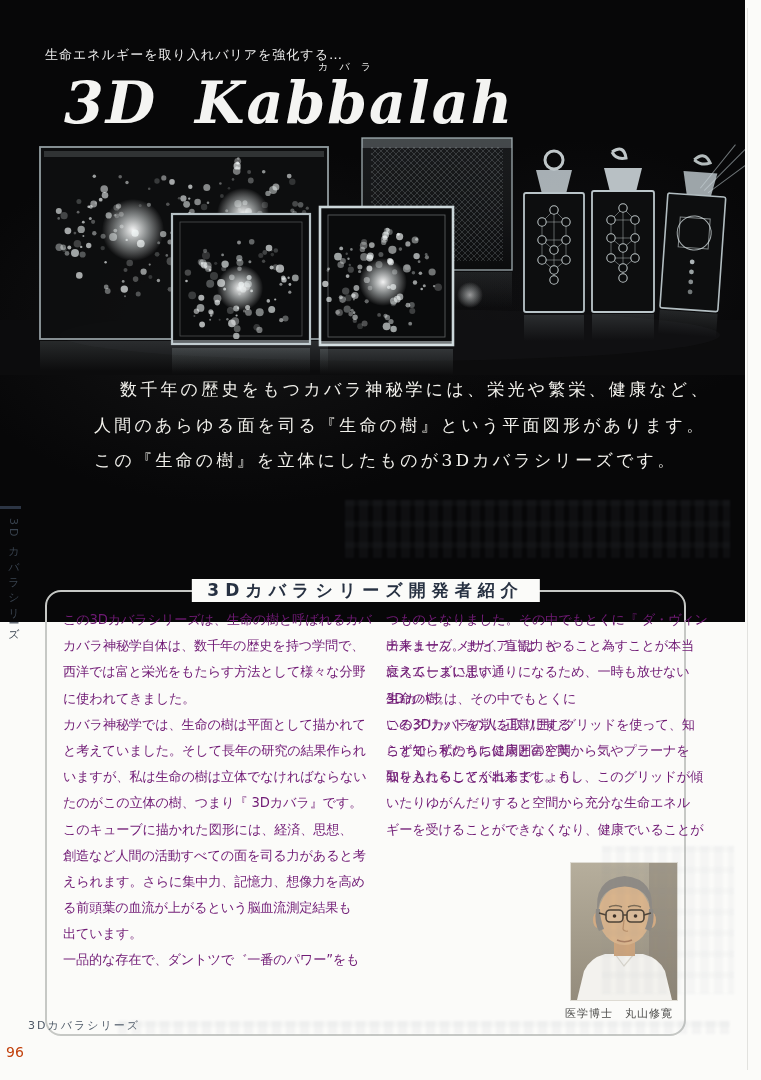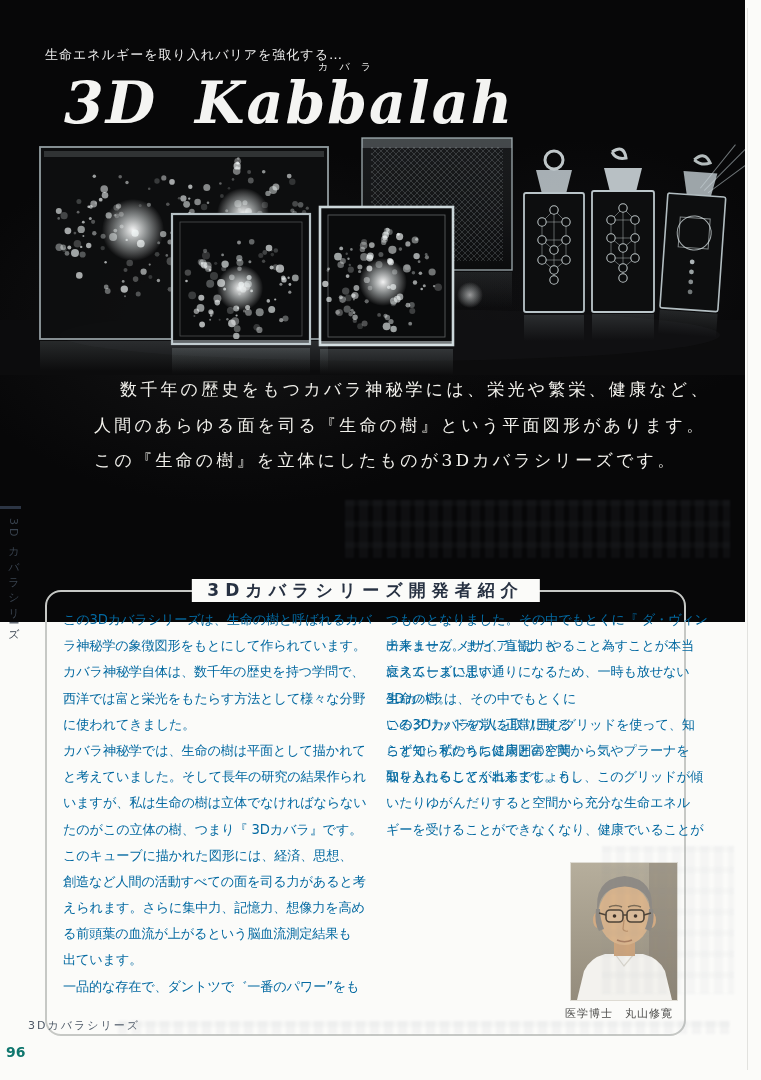--- a/index.html
+++ b/index.html
@@ -19,28 +19,28 @@
   .intro{position:absolute;left:94px;top:372px;color:#f2f1ec;
         font-family:"DejaVu Serif","Liberation Serif",serif;font-size:17px;letter-spacing:3.2px;}
   .intro div{height:35.5px;line-height:35.5px;white-space:nowrap;}
   .intro div:first-child{margin-left:26px;}
   
   .edge-line{position:absolute;left:747px;top:8px;width:1px;height:1062px;background:#e2e2df;}
   .side-tick{position:absolute;left:0;top:506px;width:21px;height:3px;background:#2c3544;}
   .side-label{position:absolute;left:5px;top:518px;writing-mode:vertical-rl;text-orientation:mixed;
         font-size:11px;letter-spacing:3px;color:#39434f;}
   .footer-label{position:absolute;left:28px;top:1018px;font-size:11px;letter-spacing:2px;color:#4d5866;}
-  .page-number{position:absolute;left:6px;top:1044px;font-size:14px;font-weight:bold;color:#0f766e;}
+  .page-number{position:absolute;left:6px;top:1044px;font-size:14px;font-weight:normal;color:#c2410c;}
   
   .dev-box{position:absolute;left:45px;top:590px;width:637px;height:442px;
         border:2px solid #c6c8c5;border-radius:16px;}
   .dev-heading{position:absolute;left:50%;top:-13px;transform:translateX(-50%);margin:0;
         background:#fbfbf9;padding:0 16px;white-space:nowrap;
         font-size:17px;font-weight:bold;letter-spacing:6px;color:#273142;}
-  .col{position:absolute;top:15px;color:#0369a1;font-size:13.2px;letter-spacing:-0.2px;}
+  .col{position:absolute;top:15px;color:#701a75;font-size:13.2px;letter-spacing:-0.2px;}
   .col div{height:26.2px;line-height:26.2px;white-space:nowrap;}
   .col-left{left:16px;width:318px;}
   .col-right{left:339px;width:292px;}
   
   .doctor{position:absolute;left:523px;top:270px;width:96px;margin:0;}
   .doctor svg{display:block;border:1px solid #dedbd3;}
   .doctor figcaption{margin-top:5px;margin-left:-16px;width:130px;text-align:center;
         font-size:11px;letter-spacing:1px;color:#4a4a48;white-space:nowrap;}
   
   .ghost{position:absolute;filter:blur(.8px);opacity:.5;pointer-events:none;
@@ -529,21 +529,20 @@
 
   <div class="edge-line"></div>
   <div class="side-tick"></div>
   <div class="side-label">3Dカバラシリーズ</div>
 
   <section class="dev-box">
     <h2 class="dev-heading">3Dカバラシリーズ開発者紹介</h2>
 
     <div class="col col-left">
         <div>この3Dカバラシリーズは、生命の樹と呼ばれるカバ</div>
-        <div>ラ神秘学の象徴図形をもとにして作られています。</div>
         <div>カバラ神秘学自体は、数千年の歴史を持つ学問で、</div>
         <div>西洋では富と栄光をもたらす方法として様々な分野</div>
         <div>に使われてきました。</div>
         <div>カバラ神秘学では、生命の樹は平面として描かれて</div>
         <div>と考えていました。そして長年の研究の結果作られ</div>
         <div>いますが、私は生命の樹は立体でなければならない</div>
         <div>たのがこの立体の樹、つまり『 3Dカバラ』です。</div>
         <div>このキューブに描かれた図形には、経済、思想、</div>
         <div>創造など人間の活動すべての面を司る力があると考</div>
         <div>えられます。さらに集中力、記憶力、想像力を高め</div>

